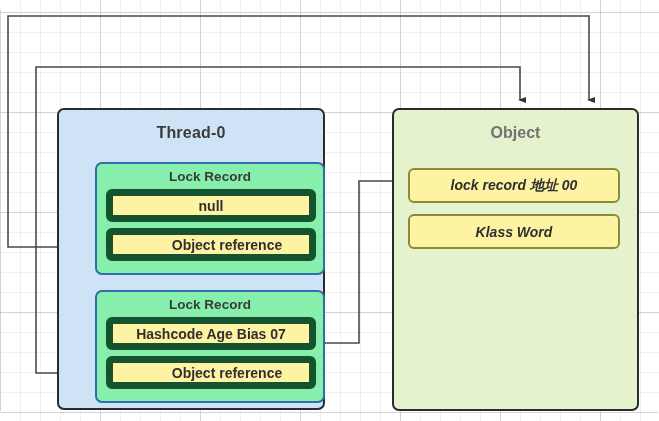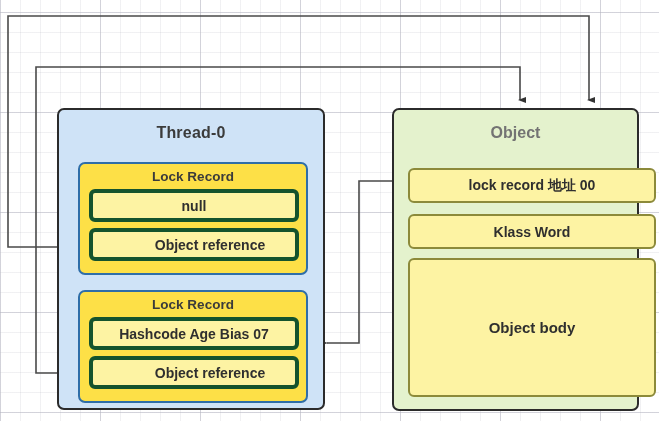--- a/index.html
+++ b/index.html
@@ -14,20 +14,21 @@
     background-color: #ffffff;
     background-image:
       linear-gradient(to right, rgba(190,190,200,0.22) 1px, transparent 1px),
       linear-gradient(to bottom, rgba(190,190,200,0.22) 1px, transparent 1px),
       linear-gradient(to right, rgba(170,170,185,0.45) 1px, transparent 1px),
       linear-gradient(to bottom, rgba(170,170,185,0.45) 1px, transparent 1px);
     background-size: 20px 20px, 20px 20px, 100px 100px, 100px 100px;
     background-position: 0px 12px, 0px 12px, 0px 12px, 0px 12px;
     overflow: hidden;
     font-family: "Liberation Sans", sans-serif;
+    border-radius: 13px;
   }
 
   #connectors {
     position: absolute;
     left: 0; top: 0;
     width: 659px;
     height: 421px;
     pointer-events: none;
   }
 
@@ -50,23 +51,23 @@
     width: 100%;
     text-align: center;
     font-size: 16px;
     font-weight: bold;
     color: #3b3b3b;
     letter-spacing: 0.2px;
   }
 
   .lock-record {
     position: absolute;
-    left: 19px;
+    left: 36px;
     width: 230px;
-    background: #fde047;
+    background: #86efac;
     border: 2px solid #2f6ea8;
     border-radius: 7px;
     box-sizing: border-box;
   }
   .lock-record.lr1 { top: 52px; height: 113px; }
   .lock-record.lr2 { top: 180px; height: 113px; }
 
   .lr-title {
     position: absolute;
     left: 0;
@@ -77,21 +78,21 @@
     font-weight: bold;
     color: #3b3b3b;
   }
 
   .slot {
     position: absolute;
     left: 9px;
     width: 210px;
     height: 33px;
     background: #fdf3a3;
-    border: 4px solid #14532d;
+    border: 7px solid #14532d;
     border-radius: 6px;
     box-sizing: border-box;
     display: flex;
     align-items: center;
     justify-content: center;
     font-size: 14px;
     font-weight: bold;
     color: #2f2f2f;
   }
   .slot.s1 { top: 25px; }
@@ -115,32 +116,33 @@
     top: 14px;
     width: 100%;
     text-align: center;
     font-size: 16px;
     font-weight: bold;
     color: #737373;
   }
   .obj-row {
     position: absolute;
     left: 14px;
-    width: 248px;
+    width: 212px;
     background: #fdf3a3;
     border: 2px solid #8c8a3a;
     border-radius: 6px;
     box-sizing: border-box;
     display: flex;
     align-items: center;
     justify-content: center;
     font-size: 14px;
     font-weight: bold;
     color: #2f2f2f;
     text-align: right;
+    font-style: italic;
   }
   .obj-row.r1 { top: 58px; height: 35px; }
   .obj-row.r2 { top: 104px; height: 35px; }
   .obj-row.r3 { top: 148px; height: 139px; font-size: 15px; }
 </style>
 </head>
 <body>
 
 <div id="canvas">
 
@@ -174,16 +176,15 @@
       <div class="lr-title">Lock Record</div>
       <div class="slot s1">Hashcode Age Bias 07</div>
       <div class="slot s2">Object reference</div>
     </div>
   </div>
 
   <div class="object-box">
     <div class="object-title">Object</div>
     <div class="obj-row r1">lock record 地址 00</div>
     <div class="obj-row r2">Klass Word</div>
-    <div class="obj-row r3">Object body</div>
   </div>
 
 </div>
 
 </body></html>

